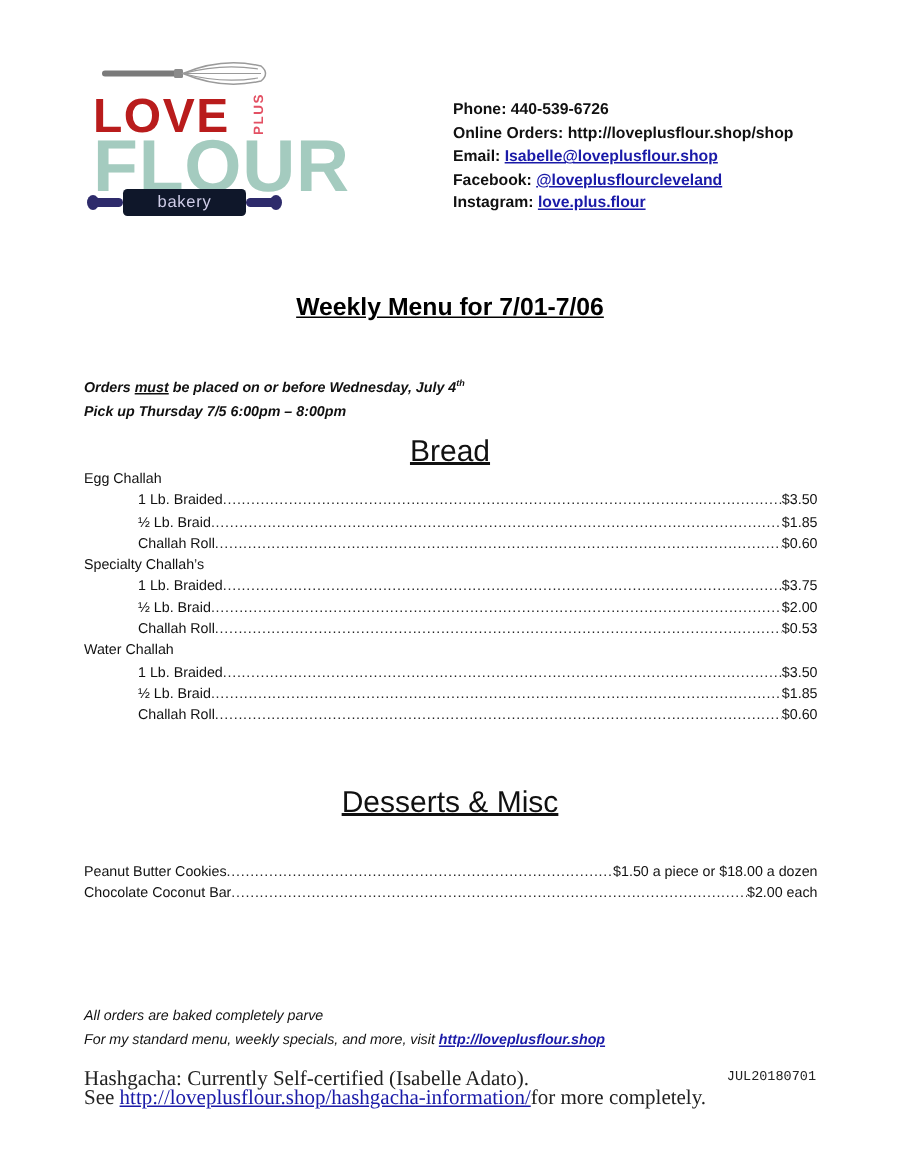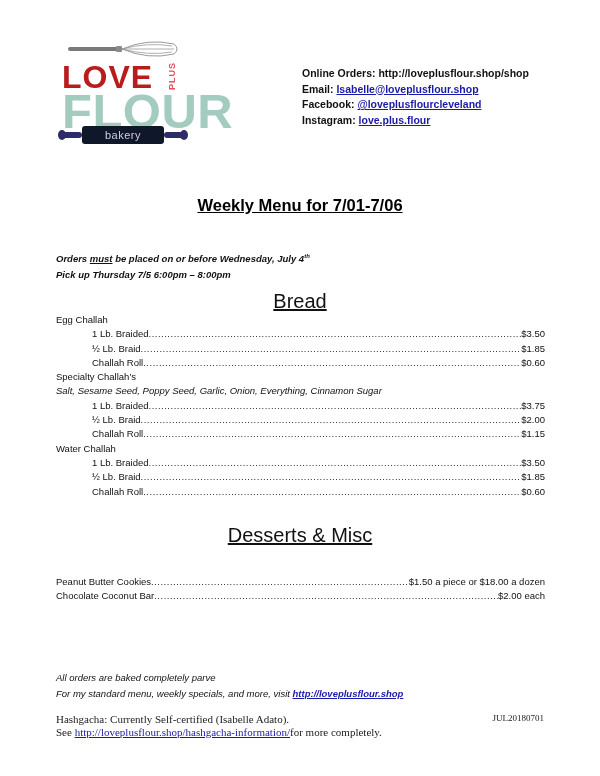--- a/index.html
+++ b/index.html
@@ -38,23 +38,23 @@
     .menu .cat { }
     .menu .desc { font-style: italic; }
     .menu .name { flex: 0 0 auto; }
     .menu .dots { flex: 1 1 auto; overflow: hidden; white-space: nowrap; letter-spacing: 0.5px; color: #222; }
     .menu .dots::after { content: "..................................................................................................................................................................................................................................................................................................................................................................."; }
     .menu .price { flex: 0 0 auto; }
 
     .footer-notes { position: absolute; left: 56px; top: 670px; font-style: italic; font-size: 9.5px; line-height: 16px; }
     .footer-notes a { color: #1a1aa8; text-decoration: underline; font-weight: bold; }
 
-    .hashgacha { position: absolute; left: 56px; top: 713px; font-family: "Liberation Serif", serif; font-size: 11px; line-height: 13px; color: #222; }
+    .hashgacha { position: absolute; left: 56px; top: 713px; font-family: "Liberation Serif", serif; font-size: 14px; line-height: 13px; color: #222; }
     .hashgacha a { color: #1a1aa8; text-decoration: underline; }
-    .code { position: absolute; right: 56px; top: 713px; font-family: Liberation Serif, serif; font-size: 9px; color: #222; }
+    .code { position: absolute; right: 56px; top: 713px; font-family: Liberation Mono, monospace; font-size: 9px; color: #222; }
   </style>
 </head>
 <body>
 
 <div class="logo">
   <svg class="whisk" viewBox="0 0 110 18">
     <rect x="0" y="7" width="50" height="4" rx="2" fill="#7a7a7a"></rect>
     <rect x="48" y="6" width="6" height="6" rx="1" fill="#8a8a8a"></rect>
     <path d="M54 9 Q80 -2 106 4 Q112 9 106 14 Q80 20 54 9 Z" fill="none" stroke="#9a9a9a" stroke-width="1"></path>
     <path d="M54 9 Q80 2 104 6" fill="none" stroke="#9a9a9a" stroke-width="0.8"></path>
@@ -67,20 +67,21 @@
   <div class="rolling-pin">
     <div class="rp-knob-l"></div>
     <div class="rp-handle-l"></div>
     <div class="rp-body">bakery</div>
     <div class="rp-handle-r"></div>
     <div class="rp-knob-r"></div>
   </div>
 </div>
 
 <div class="contact">
+  <div><span>Phone:</span> <span>440-539-6726</span></div>
   <div><span>Online Orders:</span> <span>http://loveplusflour.shop/shop</span></div>
   <div><span>Email:</span> <a>Isabelle@loveplusflour.shop</a></div>
   <div><span>Facebook:</span> <a>@loveplusflourcleveland</a></div>
   <div><span>Instagram:</span> <a>love.plus.flour</a></div>
 </div>
 
 <div class="title">Weekly Menu for 7/01-7/06</div>
 
 <div class="orders">
   <div><span>Orders </span><u>must</u><span> be placed on or before Wednesday, July 4</span><sup>th</sup></div>
@@ -103,37 +104,34 @@
       <span class="price">$1.85</span>
     </div>
   <div class="row indent">
       <span class="name">Challah Roll</span>
       <span class="dots"></span>
       <span class="price">$0.60</span>
     </div>
   <div class="row cat">
       <span>Specialty Challah’s</span>
     </div>
-  <div class="row desc">
-      <span>Salt, Sesame Seed, Poppy Seed, Garlic, Onion, Everything, Cinnamon Sugar</span>
-    </div>
   <div class="row indent">
       <span class="name">1 Lb. Braided</span>
       <span class="dots"></span>
       <span class="price">$3.75</span>
     </div>
   <div class="row indent">
       <span class="name">½ Lb. Braid</span>
       <span class="dots"></span>
       <span class="price">$2.00</span>
     </div>
   <div class="row indent">
       <span class="name">Challah Roll</span>
       <span class="dots"></span>
-      <span class="price">$1.15</span>
+      <span class="price">$0.53</span>
     </div>
   <div class="row cat">
       <span>Water Challah</span>
     </div>
   <div class="row indent">
       <span class="name">1 Lb. Braided</span>
       <span class="dots"></span>
       <span class="price">$3.50</span>
     </div>
   <div class="row indent">

